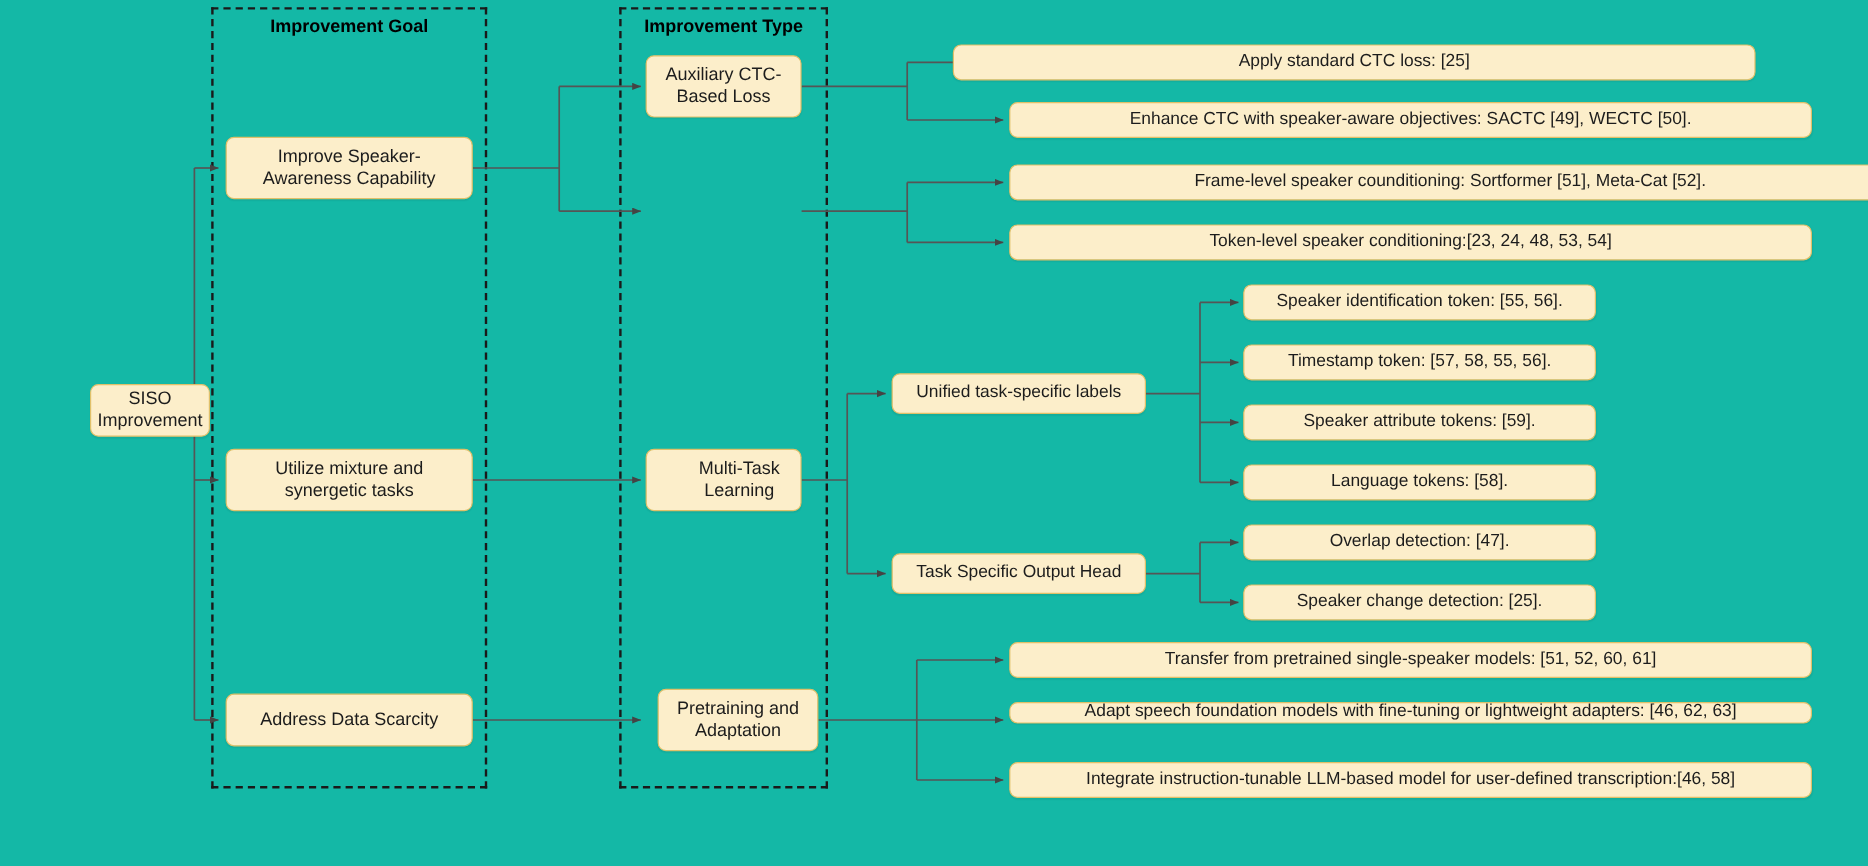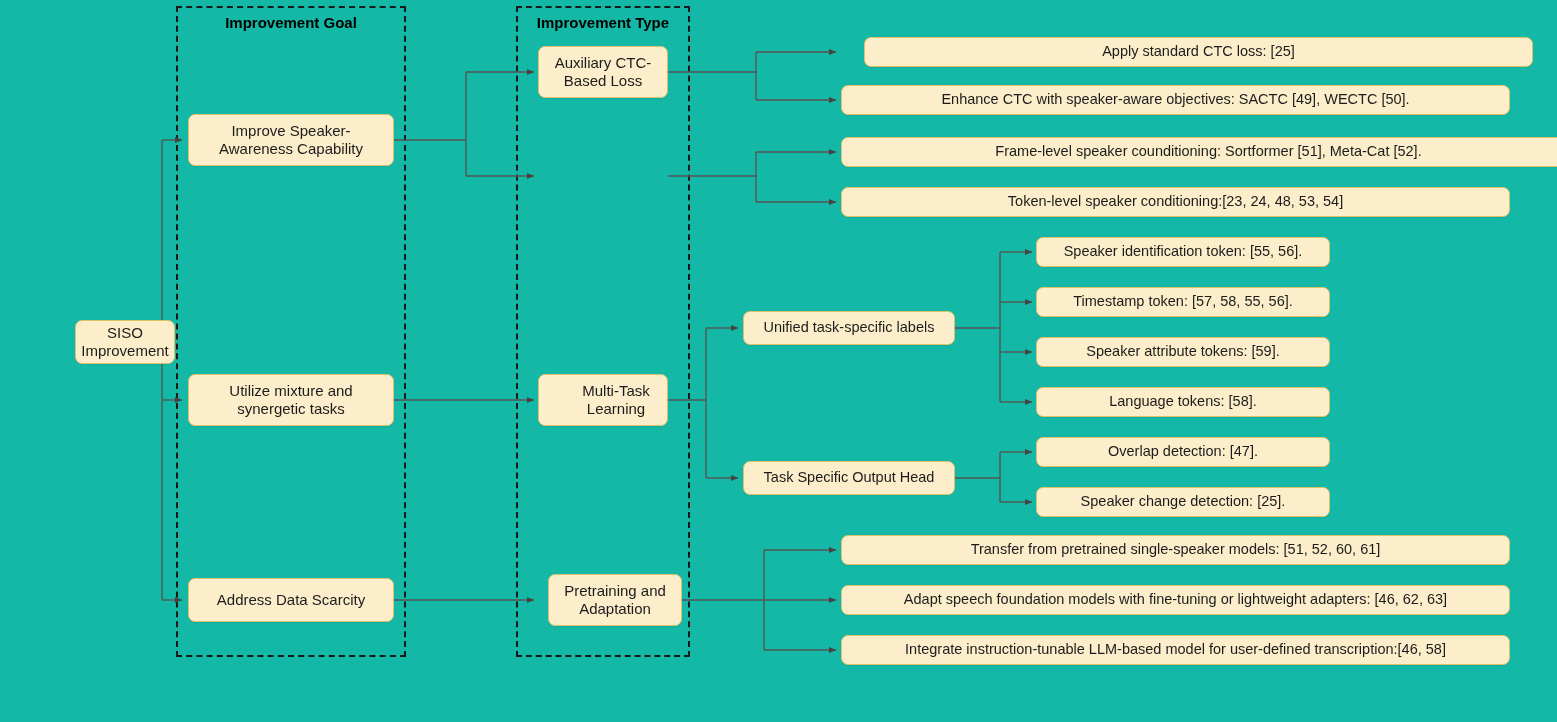--- a/index.html
+++ b/index.html
@@ -149,21 +149,21 @@
     </span>
   </div>
 
   <div class="node small" style="left:743px;top:311px;width:212px;height:34px;">
     <span>Unified task-specific labels</span>
   </div>
   <div class="node small" style="left:743px;top:461px;width:212px;height:34px;">
     <span>Task Specific Output Head</span>
   </div>
 
-  <div class="node wide" style="left:864px;top:37px;width:669px;height:30px;">
+  <div class="node wide" style="left:794px;top:37px;width:669px;height:30px;">
     <span>Apply standard CTC loss: [25]</span>
   </div>
   <div class="node wide" style="left:841px;top:85px;width:669px;height:30px;">
     <span>Enhance CTC  with speaker-aware objectives: SACTC [49], WECTC [50].</span>
   </div>
   <div class="node wide" style="left:841px;top:137px;width:735px;height:30px;">
     <span>Frame-level speaker counditioning: Sortformer [51], Meta-Cat [52].</span>
   </div>
   <div class="node wide" style="left:841px;top:187px;width:669px;height:30px;">
     <span>Token-level speaker conditioning:[23, 24, 48, 53, 54]</span>
@@ -185,20 +185,20 @@
   <div class="node wide" style="left:1036px;top:437px;width:294px;height:30px;">
     <span>Overlap detection: [47].</span>
   </div>
   <div class="node wide" style="left:1036px;top:487px;width:294px;height:30px;">
     <span>Speaker change detection: [25].</span>
   </div>
 
   <div class="node wide" style="left:841px;top:535px;width:669px;height:30px;">
     <span>Transfer from pretrained single-speaker models: [51, 52, 60, 61]</span>
   </div>
-  <div class="node wide" style="left:841px;top:585px;width:669px;height:30px;">
+  <div class="node wide" style="left:841px;top:585px;width:669px;height:18px;">
     <span>Adapt speech foundation models with fine-tuning or lightweight adapters: [46, 62, 63]</span>
   </div>
   <div class="node wide" style="left:841px;top:635px;width:669px;height:30px;">
     <span>Integrate instruction-tunable LLM-based model for user-defined transcription:[46, 58]</span>
   </div>
 
 </div>
 
 </body></html>

